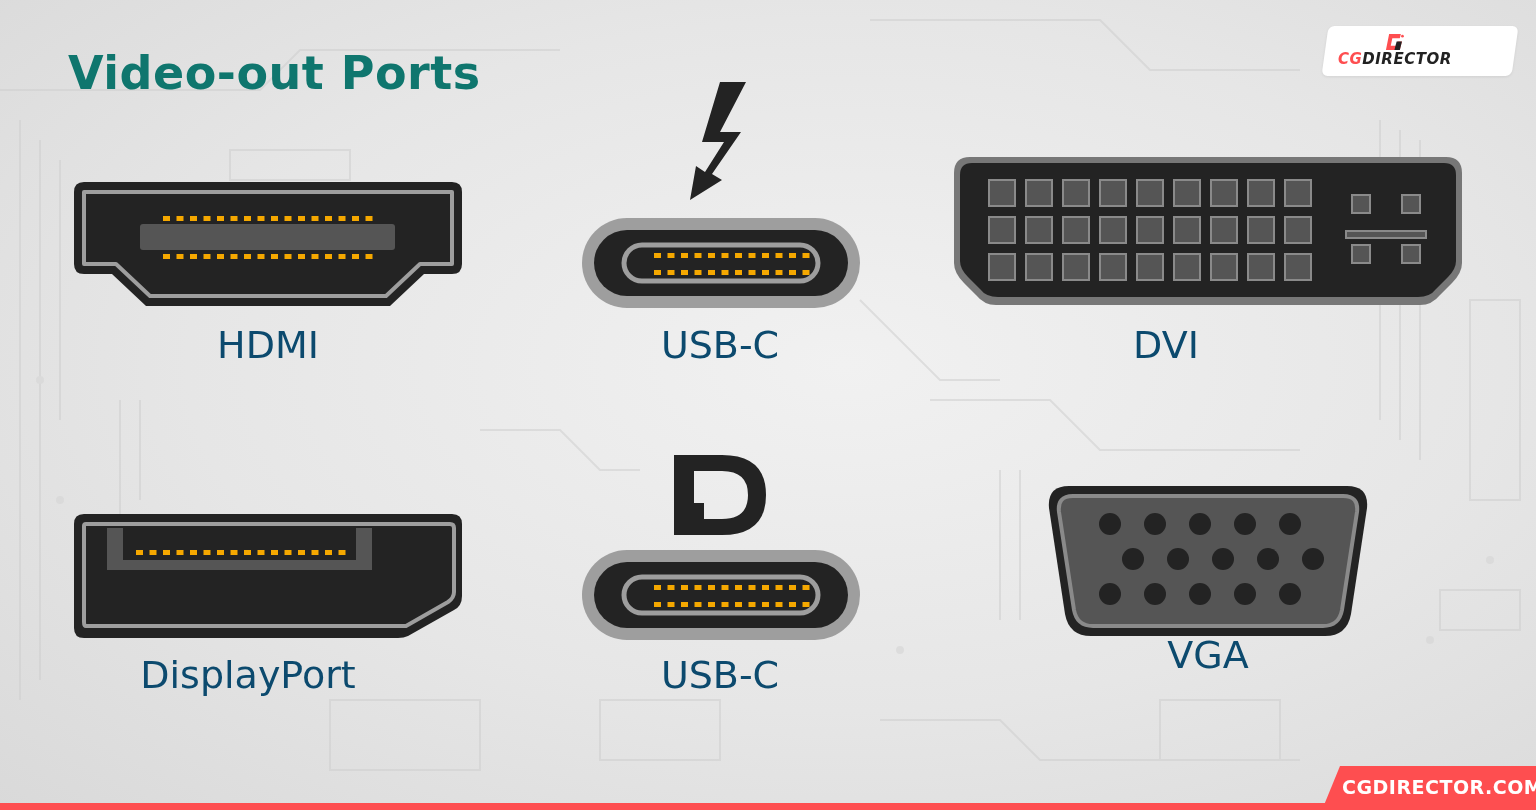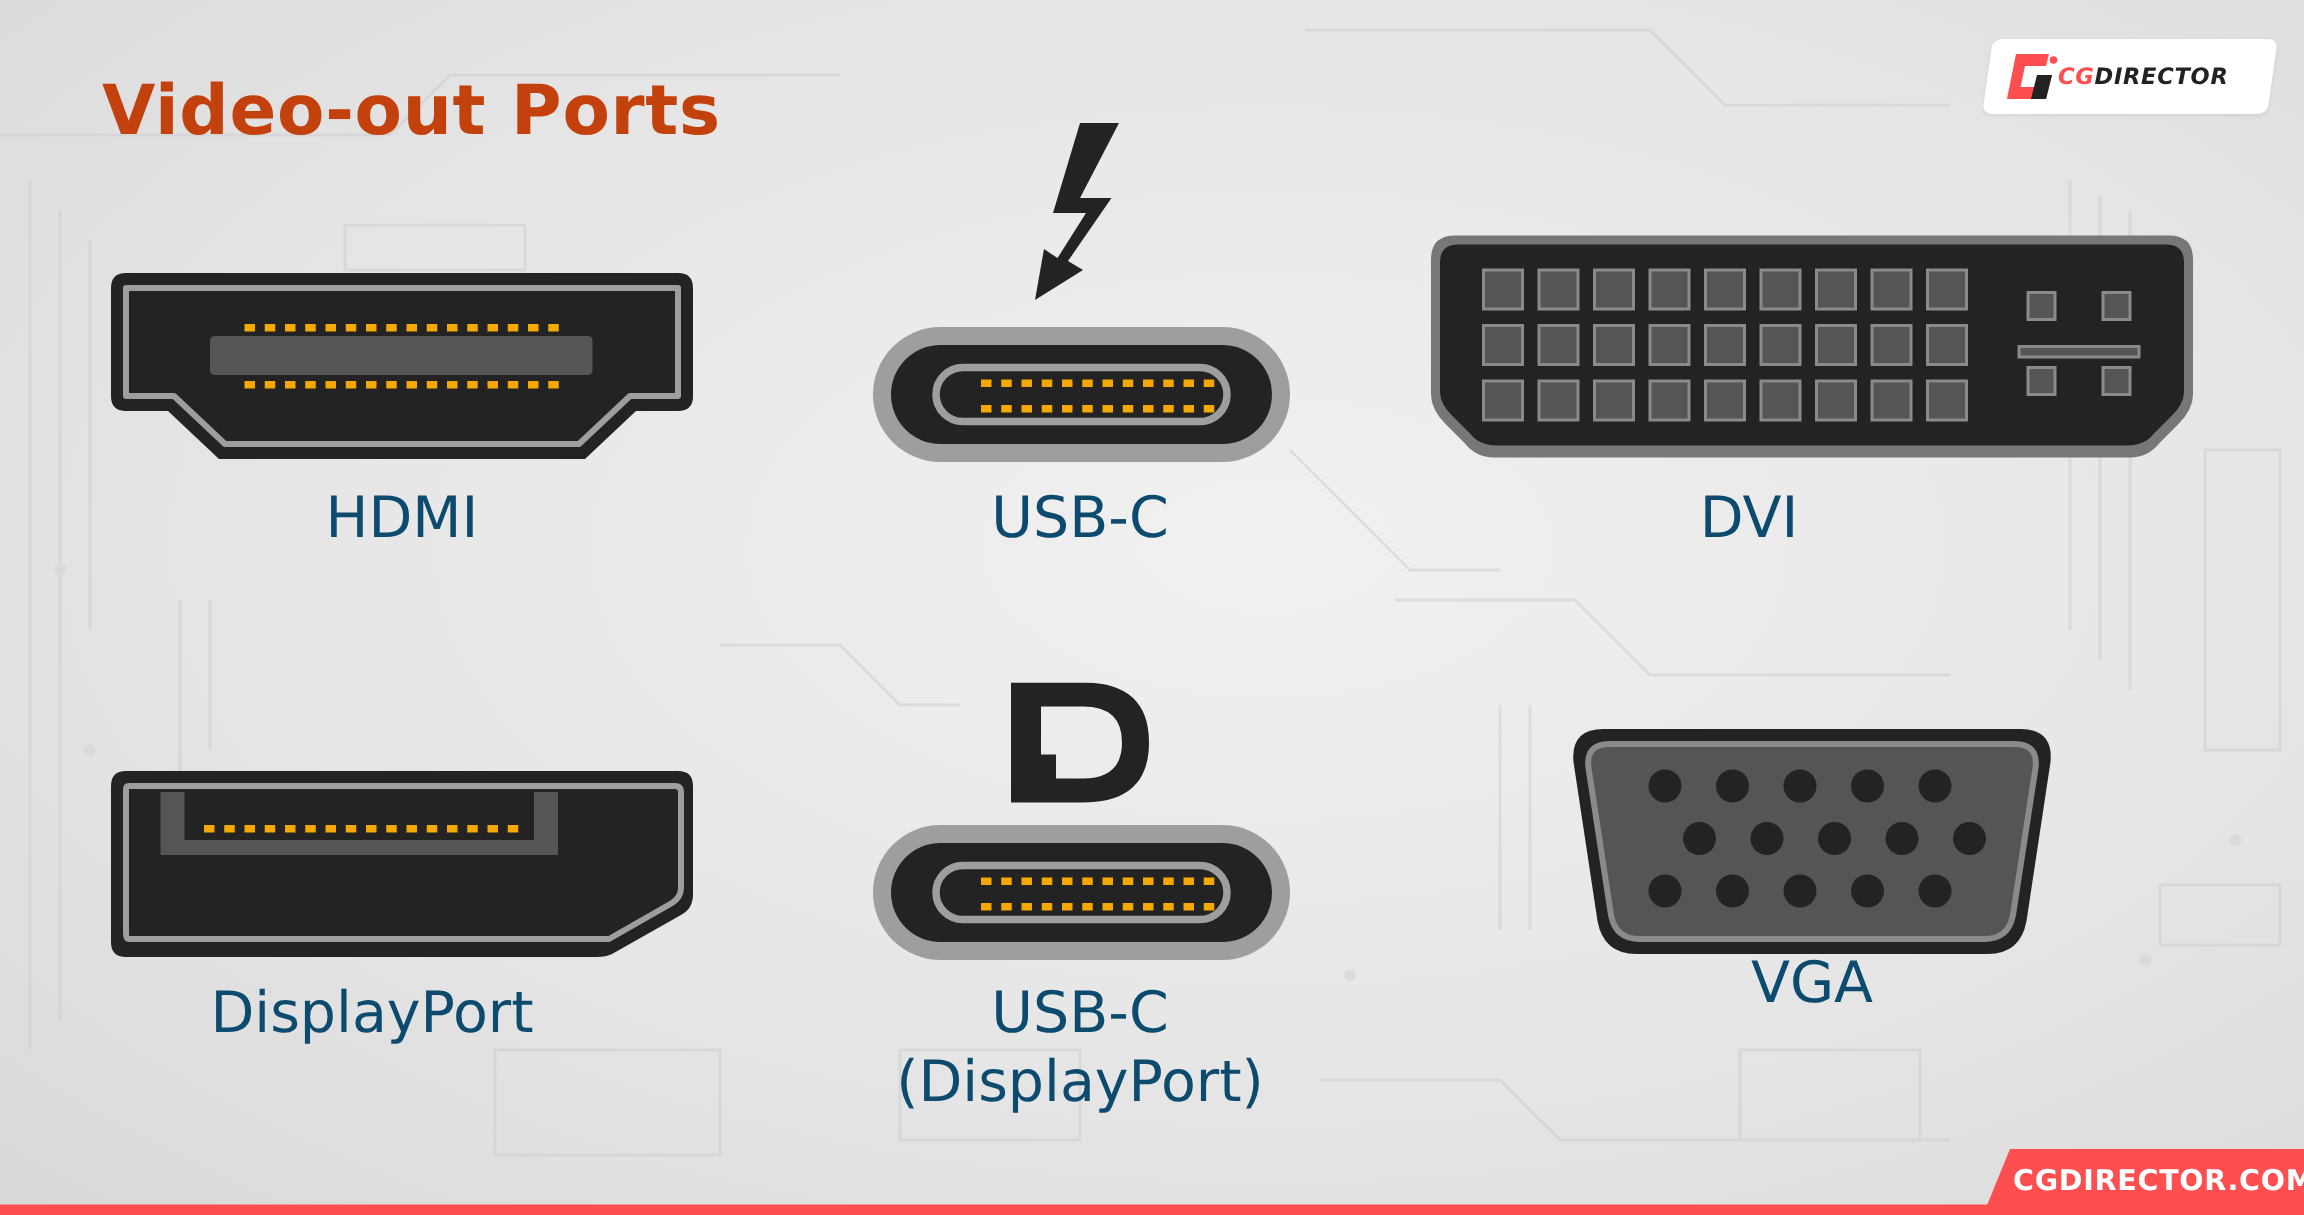--- a/index.html
+++ b/index.html
@@ -1,24 +1,24 @@
 <!DOCTYPE html>
 <html><head>
 <meta charset="utf-8">
 <style>
   html,body{margin:0;padding:0;}
   body{width:1536px;height:810px;overflow:hidden;position:relative;
     font-family:"DejaVu Sans","Liberation Sans",sans-serif;
     background:radial-gradient(ellipse at 55% 45%, #f1f1f1 0%, #e6e6e6 55%, #d9d9d9 100%);}
   .bg-circuit{position:absolute;left:0;top:0;width:1536px;height:810px;opacity:0.55;}
-  .title{position:absolute;left:68px;top:46px;font-size:46px;font-weight:bold;color:#c2410c;letter-spacing:0.5px;
+  .title{position:absolute;left:68px;top:46px;font-size:46px;font-weight:bold;color:#0f766e;letter-spacing:0.5px;
     font-family:"DejaVu Sans","Liberation Sans",sans-serif;}
   .logo-box{position:absolute;left:1325px;top:26px;width:190px;height:50px;background:#fff;border-radius:6px;
     transform:skewX(-8deg);box-shadow:0 1px 3px rgba(0,0,0,0.08);}
-  .logo-inner{position:absolute;left:1338px;top:34px;height:34px;display:flex;align-items:center;gap:0;}
+  .logo-inner{position:absolute;left:1338px;top:34px;height:34px;display:flex;align-items:center;gap:0;flex-direction:column;}
   .logo-text{font-family:"DejaVu Sans","Liberation Sans",sans-serif;font-weight:bold;font-style:italic;font-size:15px;letter-spacing:0.5px;color:#222;}
   .logo-text .cg{color:#fe4e50;}
   .port{position:absolute;}
   .label{position:absolute;text-align:center;color:#0c4a6e;font-size:38px;line-height:46px;
     font-family:"DejaVu Sans","Liberation Sans",sans-serif;font-weight:normal;}
   .footer-bar{position:absolute;left:0;top:803px;width:1536px;height:7px;background:#fe4e50;}
   .footer-tag{position:absolute;left:1322px;top:766px;width:214px;height:44px;background:#fe4e50;
     clip-path:polygon(18px 0,100% 0,100% 100%,0 100%);}
   .footer-text{position:absolute;left:1342px;top:776px;color:#fff;font-weight:bold;font-size:19px;letter-spacing:0.5px;
     font-family:"DejaVu Sans","Liberation Sans",sans-serif;}
@@ -248,21 +248,20 @@
     <rect x="153" y="52" width="7" height="5"></rect>
       <rect x="166.5" y="52" width="7" height="5"></rect>
       <rect x="180" y="52" width="7" height="5"></rect>
     <rect x="193.5" y="52" width="7" height="5"></rect>
       <rect x="207" y="52" width="7" height="5"></rect>
       <rect x="220.5" y="52" width="7" height="5"></rect>
   </g>
 </svg>
 <div class="label" style="left:520px;top:652px;width:400px">
   <div>USB-C</div>
-  <div>(DisplayPort)</div>
 </div>
 
 <svg class="port" style="left:1045px;top:484px" width="326" height="154" viewBox="0 0 326 154">
   <path d="M24 2 H302 Q324 2 322 24 L306 130 Q302 152 280 152 H46 Q24 152 20 130 L4 24 Q2 2 24 2 Z" fill="#232323"></path>
   <path d="M28 12 H298 Q314 12 312 28 L297 126 Q294 142 278 142 H48 Q32 142 29 126 L14 28 Q12 12 28 12 Z" fill="#555" stroke="#8a8a8a" stroke-width="4"></path>
   <g fill="#232323">
     <circle cx="65" cy="40" r="11"></circle>
       <circle cx="110" cy="40" r="11"></circle>
       <circle cx="155" cy="40" r="11"></circle>
       <circle cx="200" cy="40" r="11"></circle>

